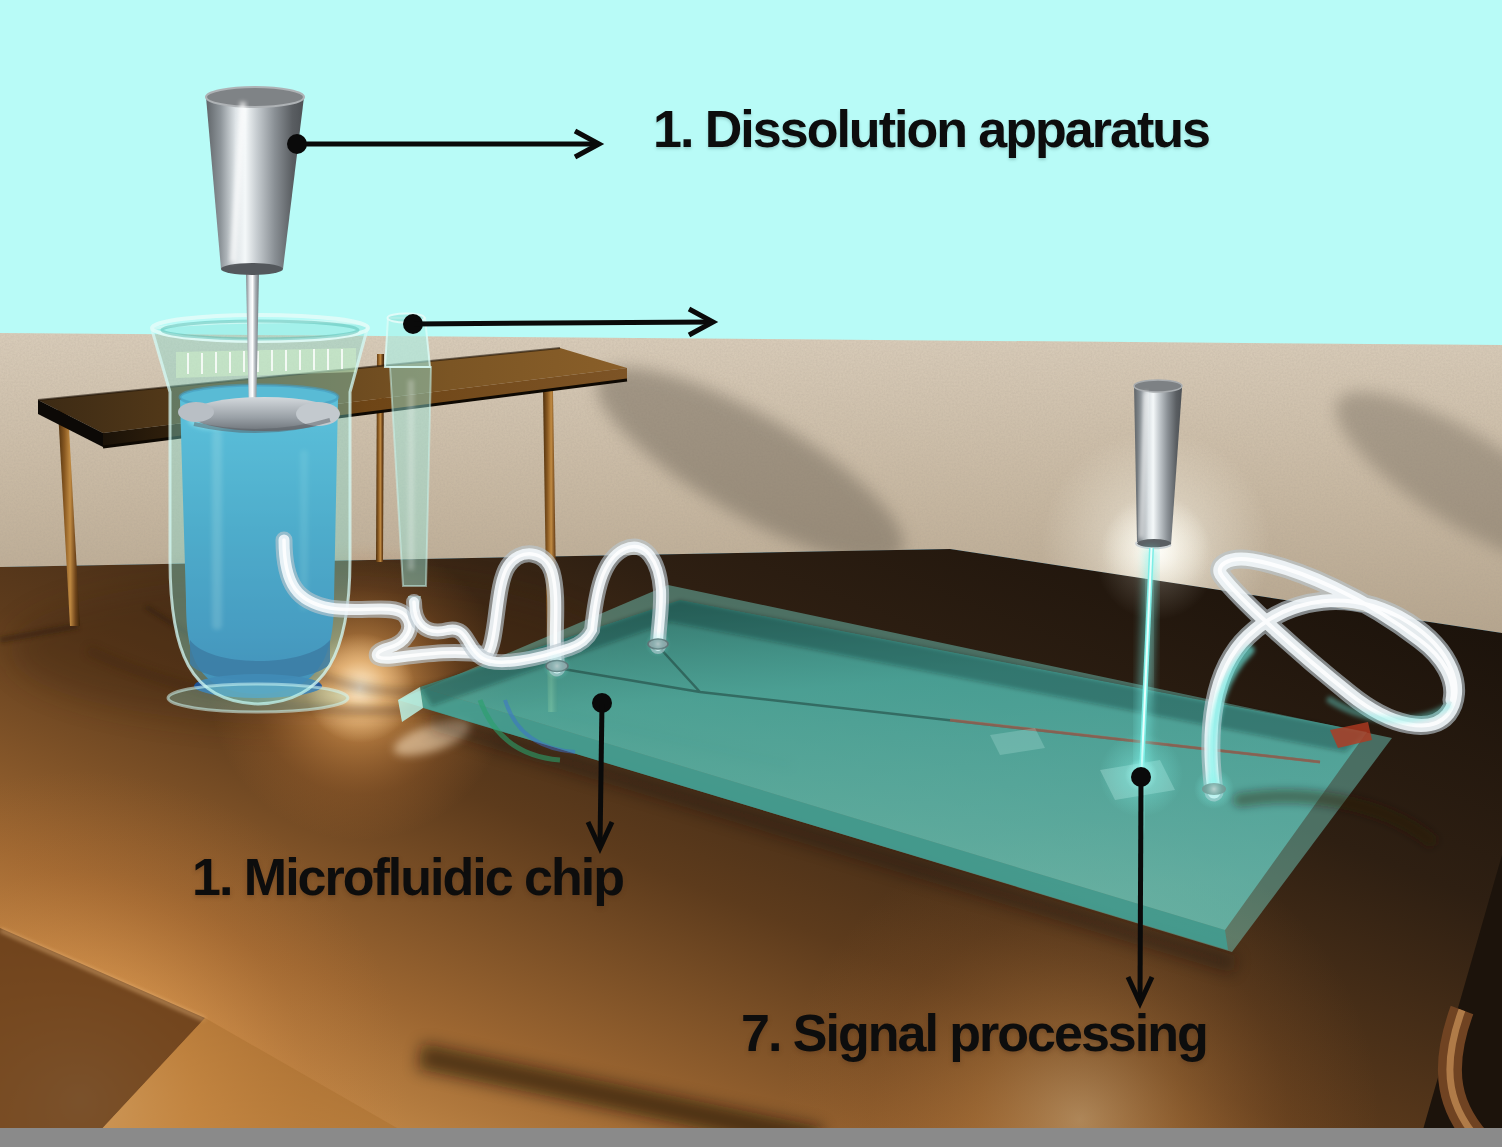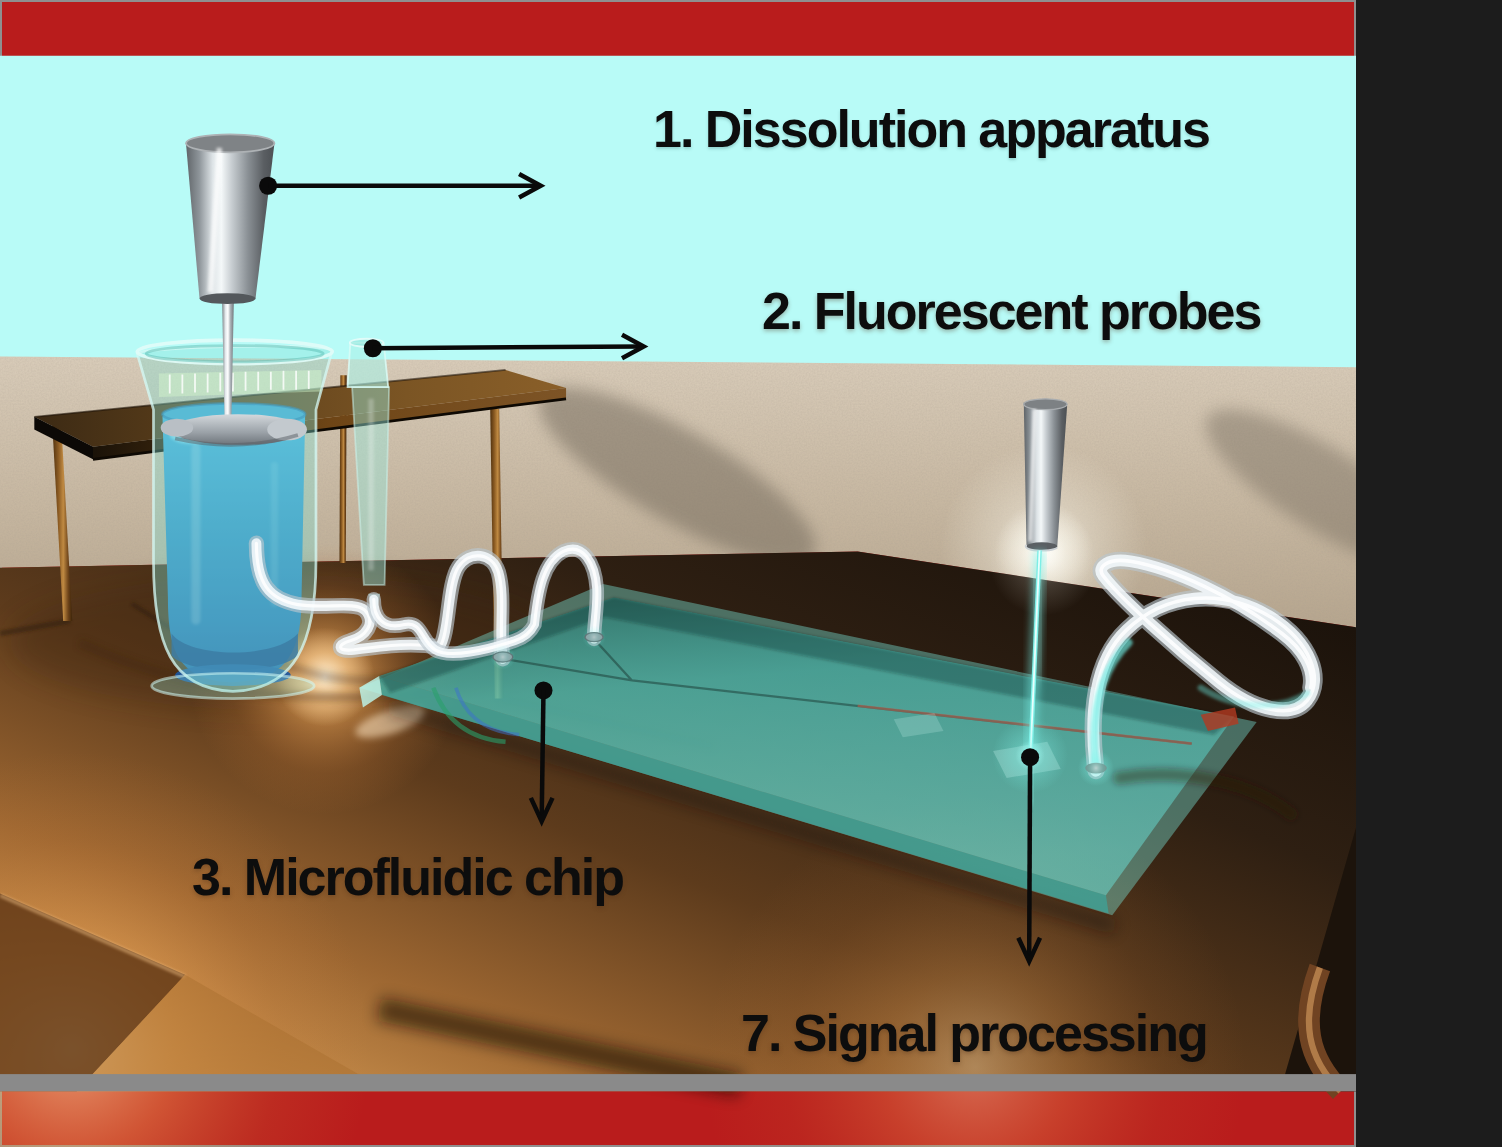--- a/index.html
+++ b/index.html
@@ -1,20 +1,20 @@
 <!DOCTYPE html>
 <html><head>
 <meta charset="utf-8">
 <style>
   html,body { margin:0; padding:0; background:#1c1c1c; }
   .stage {
-    position:relative; width:1356px; height:1147px; overflow:hidden;
+    position:relative; width:1502px; height:1147px; overflow:hidden;
     font-family:"Liberation Sans", sans-serif;
     outline:2px solid #8f8f8f; outline-offset:-2px;
-    background:#b91c1c;
+    background:#7dd3fc;
   }
   .scene-svg { position:absolute; left:0; top:0; width:100%; height:100%; display:block; }
   .callout {
     position:absolute; white-space:nowrap;
     font-weight:700; font-size:52px; line-height:1; letter-spacing:-2px;
     color:#0d0d0d; text-shadow:0 2px 4px rgba(80,50,25,0.35);
     z-index:5;
   }
   .callout-1 { left:653px; top:103px; text-shadow:0 2px 3px rgba(40,90,90,0.25); }
   .callout-2 { left:762px; top:285px; }
@@ -301,17 +301,16 @@
       <circle cx="1141" cy="777" r="10" fill="#0a0a0a" stroke="none"></circle>
       <line x1="1141" y1="777" x2="1140" y2="1000"></line>
       <path d="M1128,977 L1140,1003 L1152,977"></path>
     </g>
   </g>
 
   <rect x="0" y="1128" width="1502" height="19" fill="#8a8a8a"></rect>
 </svg>
 
 <div class="callout callout-1">1. Dissolution apparatus</div>
-<div class="callout callout-2">2. Fluorescent probes</div>
-<div class="callout callout-3">3. Microfluidic chip</div>
+<div class="callout callout-3">1. Microfluidic chip</div>
 <div class="callout callout-4">7. Signal processing</div>
 
 </div>
 
 </body></html>

